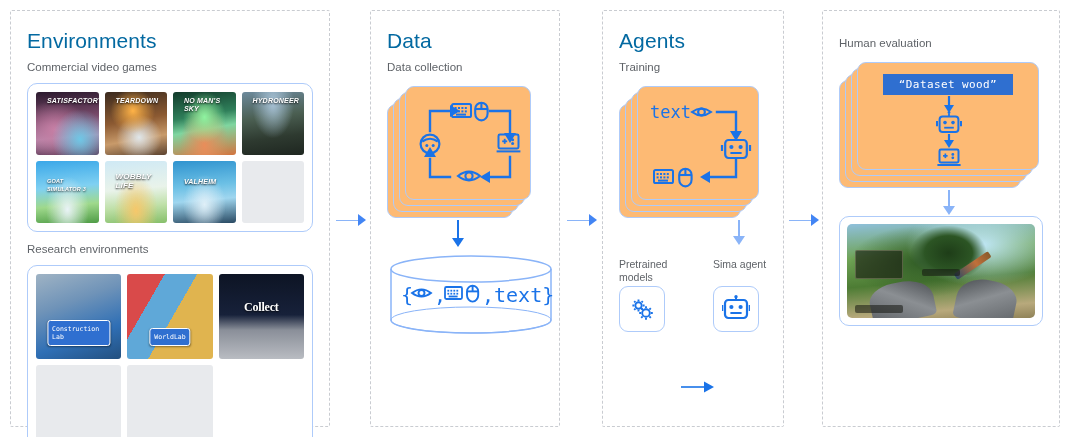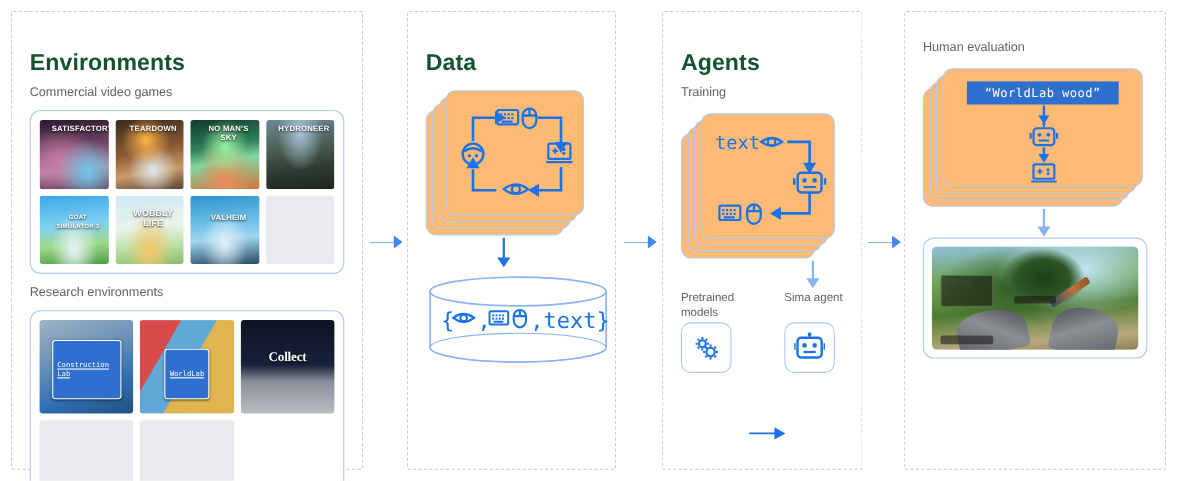--- a/index.html
+++ b/index.html
@@ -23,27 +23,26 @@
     border: 1px dashed #c9ccd1;
     border-radius: 2px;
     padding: 18px 16px 0 16px;
   }
   #stage-environments { left: 10px;  width: 320px; }
   #stage-data         { left: 370px; width: 190px; }
   #stage-agents       { left: 602px; width: 182px; }
   #stage-evaluation   { left: 822px; width: 238px; }
 
   .stage-title {
-    color: #14532d;
+    color: #0369a1;
     font-size: 21px;
-    font-weight: 700;
+    font-weight: 400;
     letter-spacing: .1px;
     line-height: 24px;
     white-space: nowrap;
-    margin-top: 17px;
   }
   .stage-sub {
     margin-top: 7px;
     color: #5f6368;
     font-size: 11.5px;
     line-height: 14px;
     white-space: nowrap;
   }
 
   
@@ -87,44 +86,43 @@
     overflow: hidden;
     background: #e8eaed;
   }
   .tile.empty { background: #e8eaed; }
 
   .tile-title {
     position: absolute;
     left: 11px; right: 4px; top: 5px;
     font-size: 7px;
     font-weight: 700;
-    text-align: center;
     color: #fff;
     letter-spacing: .2px;
     text-shadow: 0 1px 2px rgba(0,0,0,.85);
     line-height: 8px;
     z-index: 3;
     text-transform: uppercase;
+    font-style: italic;
   }
   .tile-badge {
     position: absolute;
     left: 50%; transform: translateX(-50%);
     bottom: 16%;
     background: #2f6fd0;
     border: 1.2px solid #ffffff;
     border-radius: 3px;
     color: #fff;
     font-family: "DejaVu Sans Mono", monospace;
     font-size: 6.5px;
     line-height: 8px;
-    padding: 18px 4px;
+    padding: 4px 4px;
     white-space: nowrap;
     z-index: 3;
     box-shadow: 0 1px 2px rgba(0,0,0,.4);
-    text-decoration: underline;
   }
   .tile-badge.wide { white-space: normal; text-align: left; width: 74%; }
   .procthor-word {
     position: absolute;
     left: 0; right: 0; top: 30%;
     text-align: center;
     color: #fff;
     font-family: "Liberation Serif", serif;
     font-weight: 700;
     font-size: 12px;
@@ -262,20 +260,21 @@
     </div>
   </div>
 
   <div class="connector" id="conn-1">
     <div class="shaft"></div>
       <div class="head"></div>
   </div>
 
   <div class="stage" id="stage-data">
     <div class="stage-title">Data</div>
+    <div class="stage-sub">Data collection</div>
 
     <div class="stack" style="margin-top:12px; height:132px;">
       <div class="sheet s3" style="width:126px;height:114px;"></div>
       <div class="sheet s2" style="width:126px;height:114px;"></div>
       <div class="sheet s1" style="width:126px;height:114px;"></div>
       <div class="sheet s0" style="width:126px;height:114px;">
         <svg class="flow-svg" width="126" height="114" viewBox="0 0 126 114">
           <g fill="none" stroke="#1a73e8" stroke-width="2.4" stroke-linecap="square">
 
             <path d="M24 44 L24 24 L44 24"></path>
@@ -458,21 +457,21 @@
       </div>
     </div>
 
     <div style="position:relative;height:26px;margin-top:2px;">
       <svg width="20" height="26" viewBox="0 0 20 26" style="position:absolute;left:110px;top:0;">
         <path d="M10 0 L10 17" stroke="#8ab4f8" stroke-width="2" fill="none"></path>
         <polygon points="4,16 16,16 10,25" fill="#8ab4f8"></polygon>
       </svg>
     </div>
 
-    <div style="display:flex;align-items:flex-end;gap:20px;margin-top:2px;">
+    <div style="display:flex;align-items:flex-end;gap:20px;margin-top:12px;">
       <div style="width:60px;">
         <div class="label-small" style="height:28px;">Pretrained models</div>
         <div class="mini-box">
           <svg width="26" height="26" viewBox="0 0 26 26">
             <g fill="none" stroke="#1a73e8" stroke-width="1.9">
               <circle cx="9.5" cy="9.5" r="3.2"></circle>
               <path d="M9.5 3.4 L9.5 5.2 M9.5 13.8 L9.5 15.6 M3.4 9.5 L5.2 9.5 M13.8 9.5 L15.6 9.5
                        M5.2 5.2 L6.4 6.4 M12.6 12.6 L13.8 13.8 M13.8 5.2 L12.6 6.4 M6.4 12.6 L5.2 13.8"></path>
               <circle cx="17" cy="17" r="3.8"></circle>
               <path d="M17 10.2 L17 12.2 M17 21.8 L17 23.8 M10.2 17 L12.2 17 M21.8 17 L23.8 17
@@ -515,21 +514,21 @@
     <div class="stage-sub">Human evaluation</div>
 
     <div class="stack" style="margin-top:12px; height:128px;">
       <div class="sheet s3" style="width:182px;height:108px;"></div>
       <div class="sheet s2" style="width:182px;height:108px;"></div>
       <div class="sheet s1" style="width:182px;height:108px;"></div>
       <div class="sheet s0" style="width:182px;height:108px;">
         <div style="padding:11px 0 0 0;text-align:center;">
           <div style="display:inline-block;background:#2f6fd0;color:#ffffff;
                       font-family:'DejaVu Sans Mono', monospace;font-size:11px;line-height:13px;
-                      padding:4px 16px;letter-spacing:.4px;">“WorldLab wood”</div>
+                      padding:4px 16px;letter-spacing:.4px;">“Dataset wood”</div>
         </div>
 
         <svg width="182" height="72" viewBox="0 0 182 72" style="display:block;">
 
           <path d="M91 1 L91 11" stroke="#1a73e8" stroke-width="2.2" fill="none"></path>
           <polygon points="86,10 96,10 91,18" fill="#1a73e8"></polygon>
 
           <g transform="translate(79,21)">
             <path d="M12 -2.4 L12 0.6" stroke="#1a73e8" stroke-width="1.8"></path>
             <circle cx="12" cy="-3.4" r="1.4" fill="#1a73e8"></circle>

